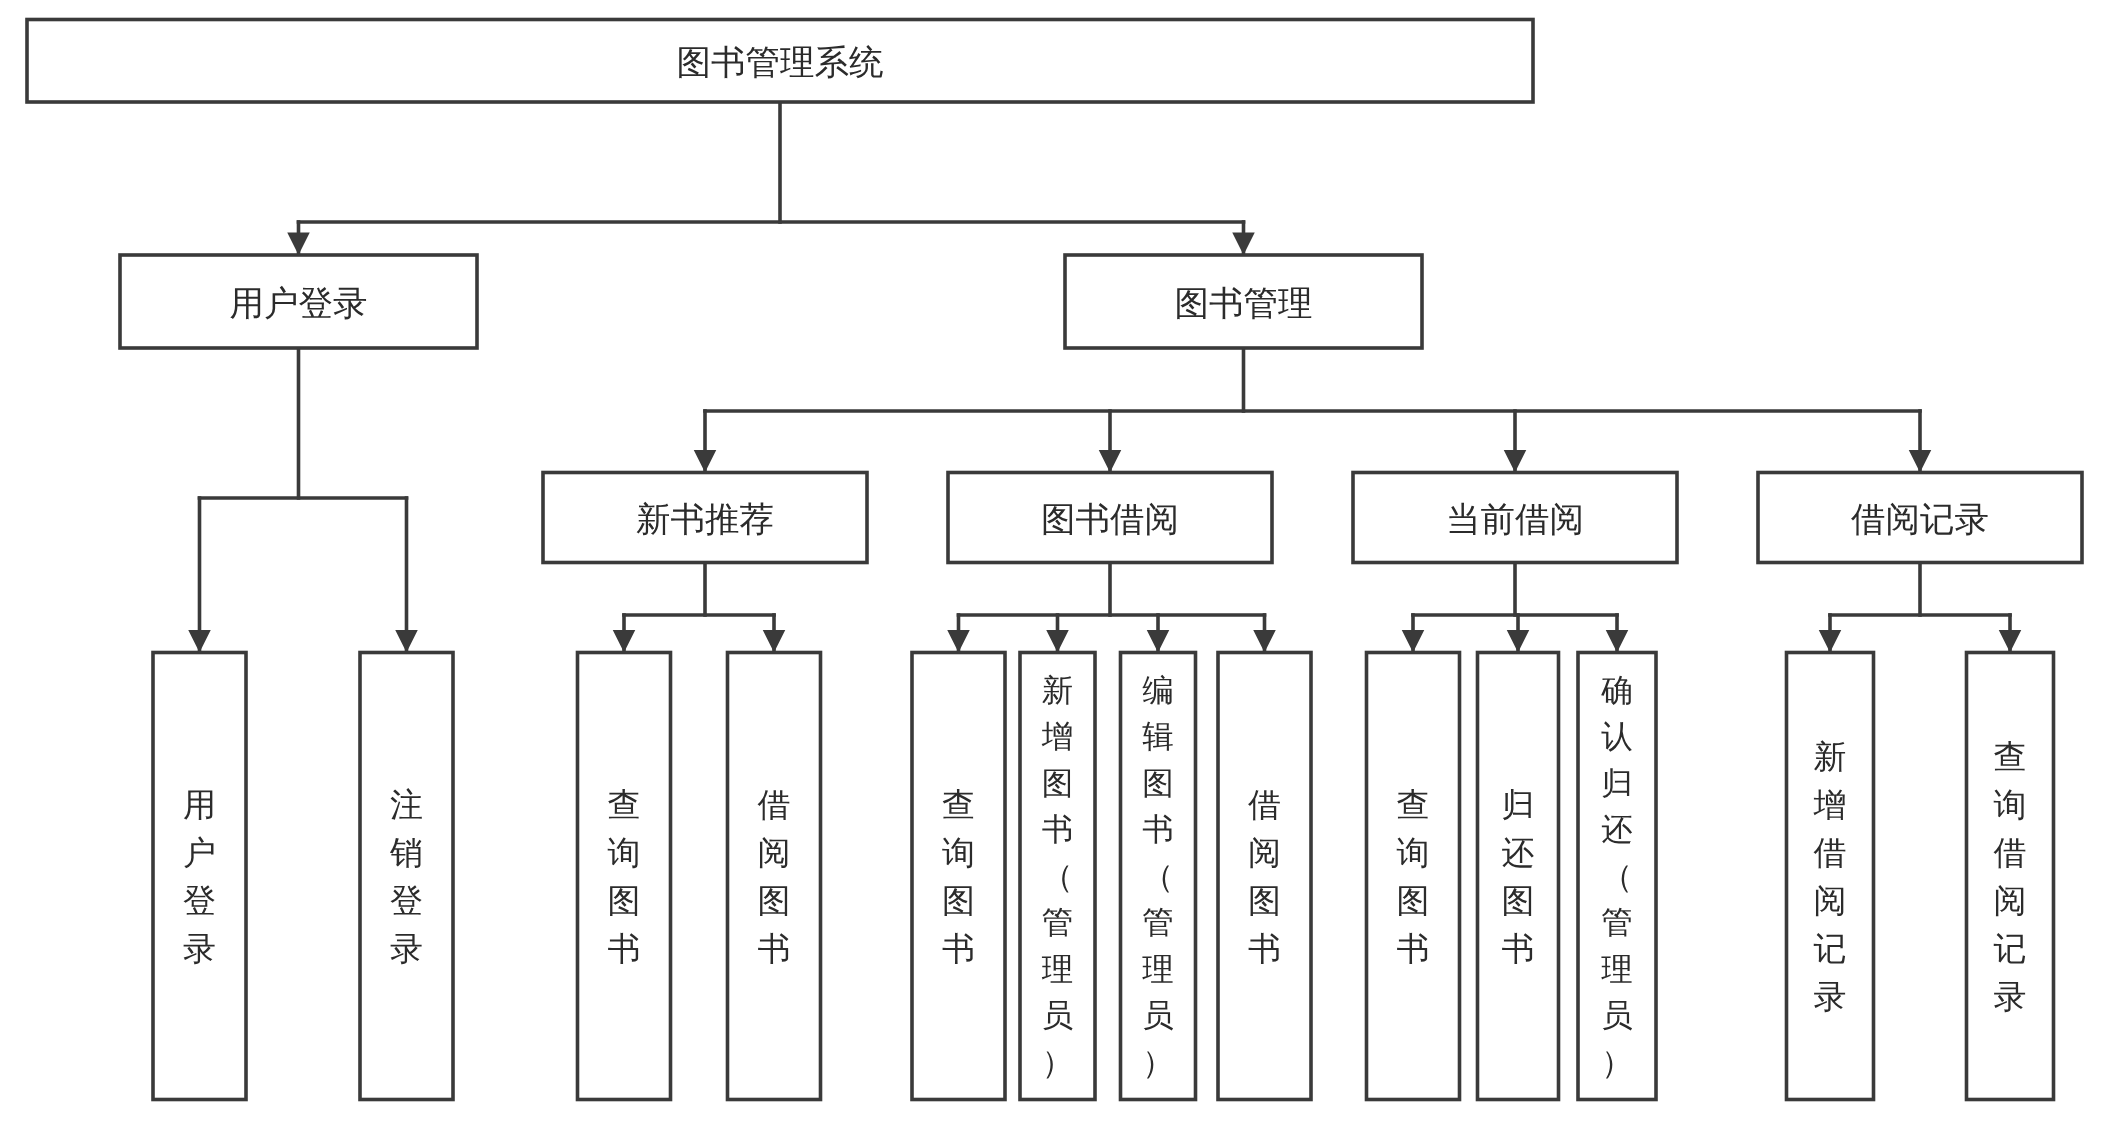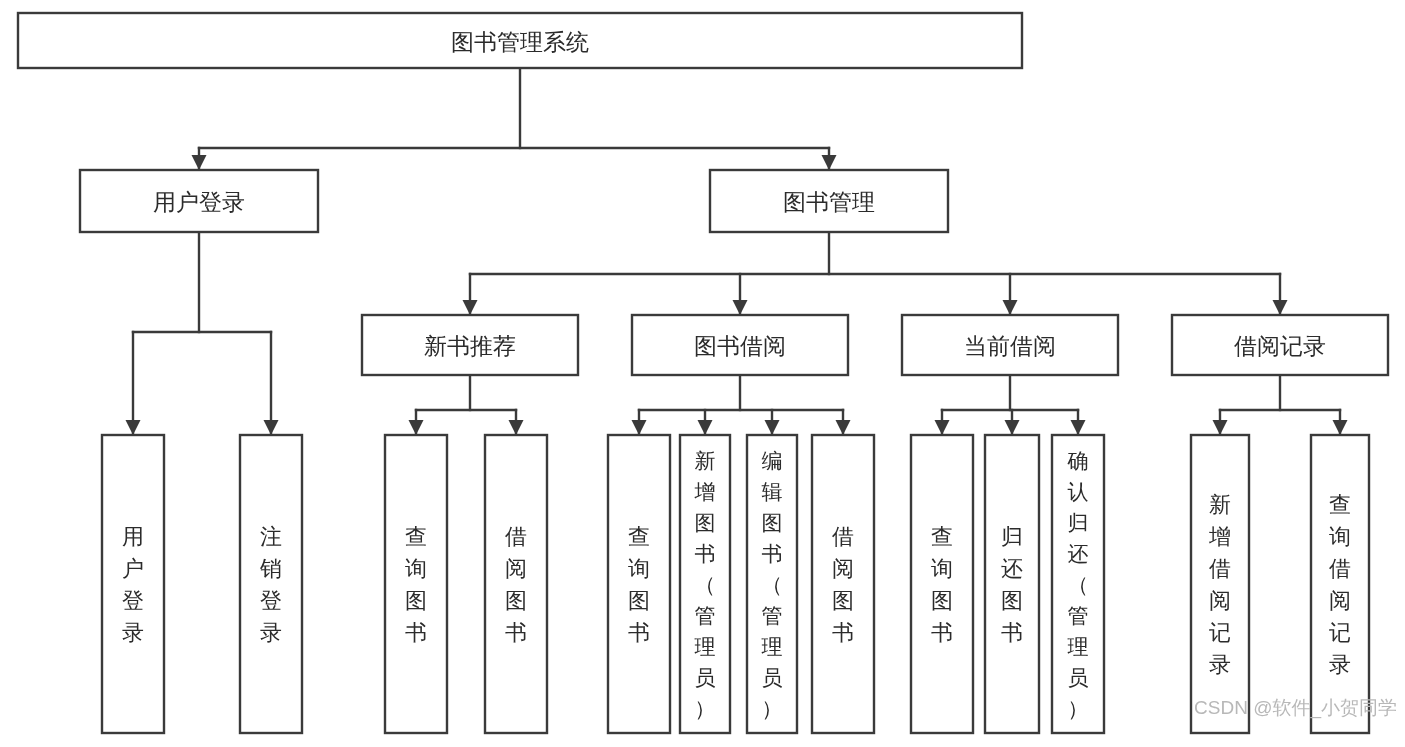--- a/index.html
+++ b/index.html
@@ -204,14 +204,13 @@
         <g>
           <rect x="1191" y="435" width="58" height="298" class="node-rect"></rect>
           <text x="1220" y="504" class="leaf-label"><tspan x="1220" dy="0">新</tspan><tspan x="1220" dy="32">增</tspan><tspan x="1220" dy="32">借</tspan><tspan x="1220" dy="32">阅</tspan><tspan x="1220" dy="32">记</tspan><tspan x="1220" dy="32">录</tspan></text>
         </g>
         <g>
           <rect x="1311" y="435" width="58" height="298" class="node-rect"></rect>
           <text x="1340" y="504" class="leaf-label"><tspan x="1340" dy="0">查</tspan><tspan x="1340" dy="32">询</tspan><tspan x="1340" dy="32">借</tspan><tspan x="1340" dy="32">阅</tspan><tspan x="1340" dy="32">记</tspan><tspan x="1340" dy="32">录</tspan></text>
         </g>
       </g>
   </svg>
-  <div class="watermark">CSDN @软件_小贺同学</div>
 </div>
 
 </body></html>

